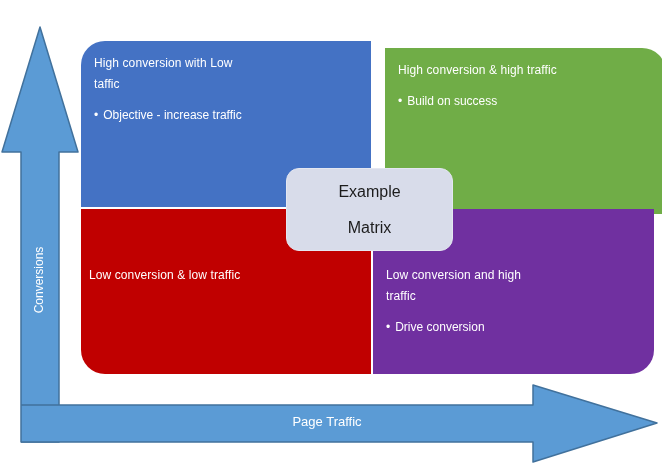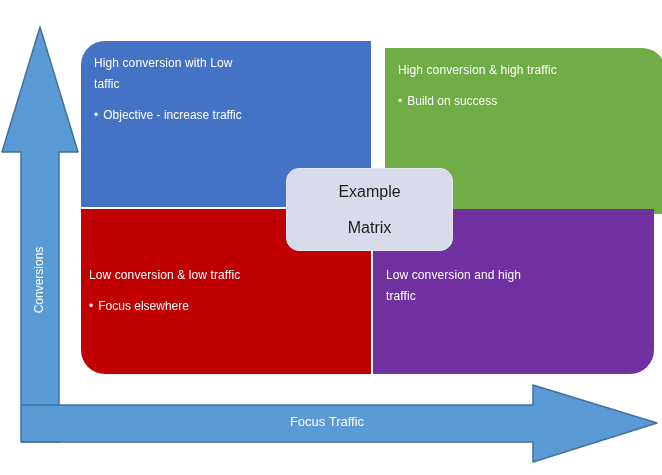--- a/index.html
+++ b/index.html
@@ -112,31 +112,31 @@
 
   <div class="quadrant q-top-right">
     <h2 class="q-title">High conversion &amp; high traffic</h2>
     <div class="q-bullet">
       <span class="bullet-marker">•</span><span>Build on success</span>
     </div>
   </div>
 
   <div class="quadrant q-bottom-left">
     <h2 class="q-title">Low conversion &amp; low traffic</h2>
-    <div class="q-bullet">
-      <span class="bullet-marker">•</span><span>Focus elsewhere</span>
-    </div>
   </div>
 
   <div class="quadrant q-bottom-right">
     <h2 class="q-title">Low conversion and high
 traffic</h2>
+    <div class="q-bullet">
+      <span class="bullet-marker">•</span><span>Drive conversion</span>
+    </div>
   </div>
 
   <div class="center-box">
     <span class="cb-line">Example</span>
     <span class="cb-line">Matrix</span>
   </div>
 
   <div class="axis-label y-axis-label">Conversions</div>
-  <div class="axis-label x-axis-label">Focus Traffic</div>
+  <div class="axis-label x-axis-label">Page Traffic</div>
 
 </div>
 
 </body></html>

